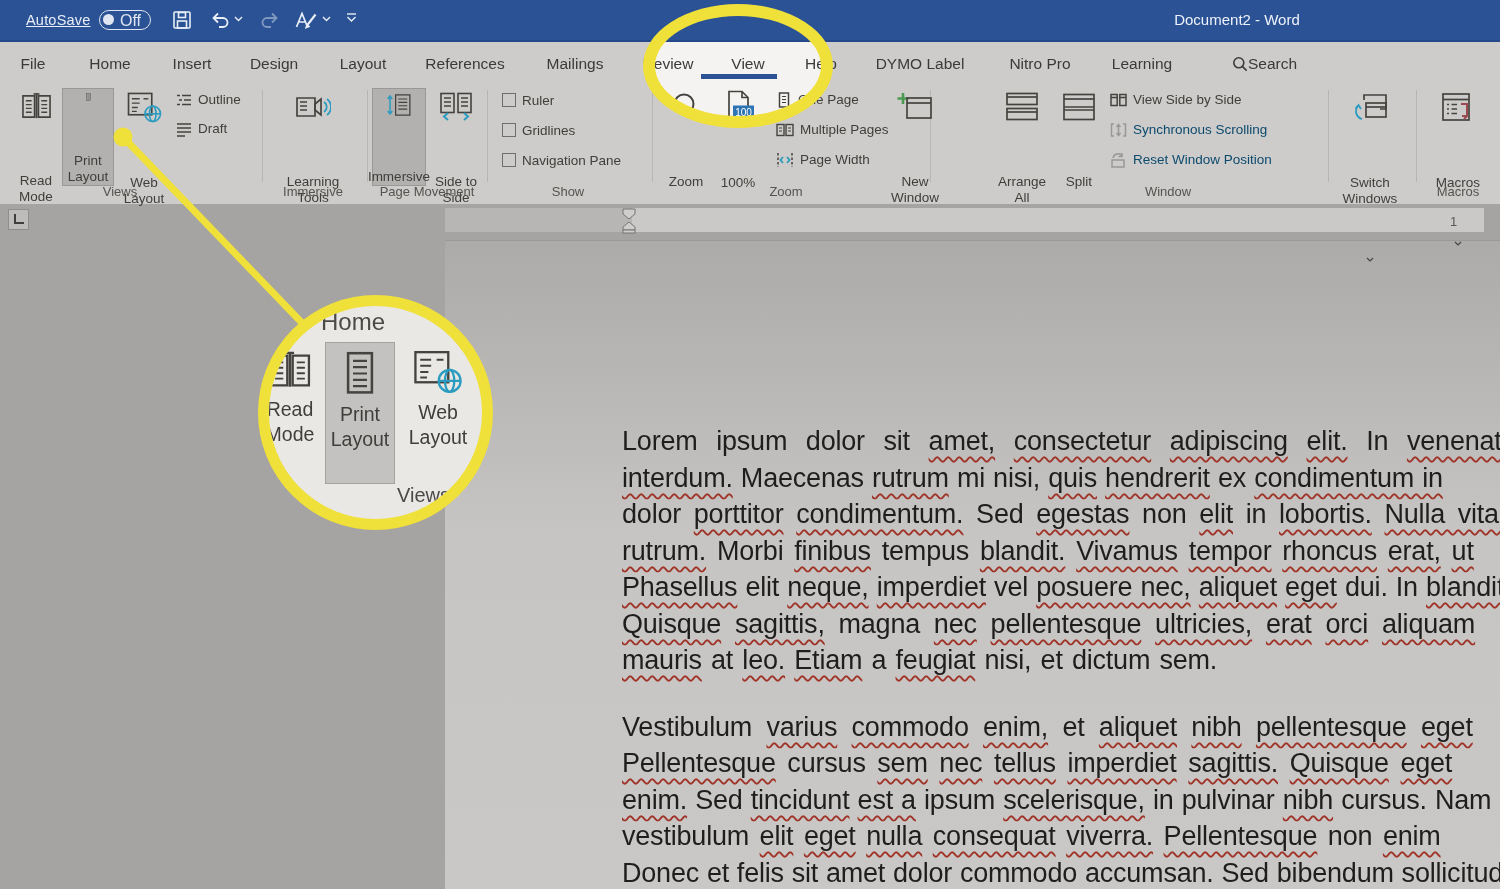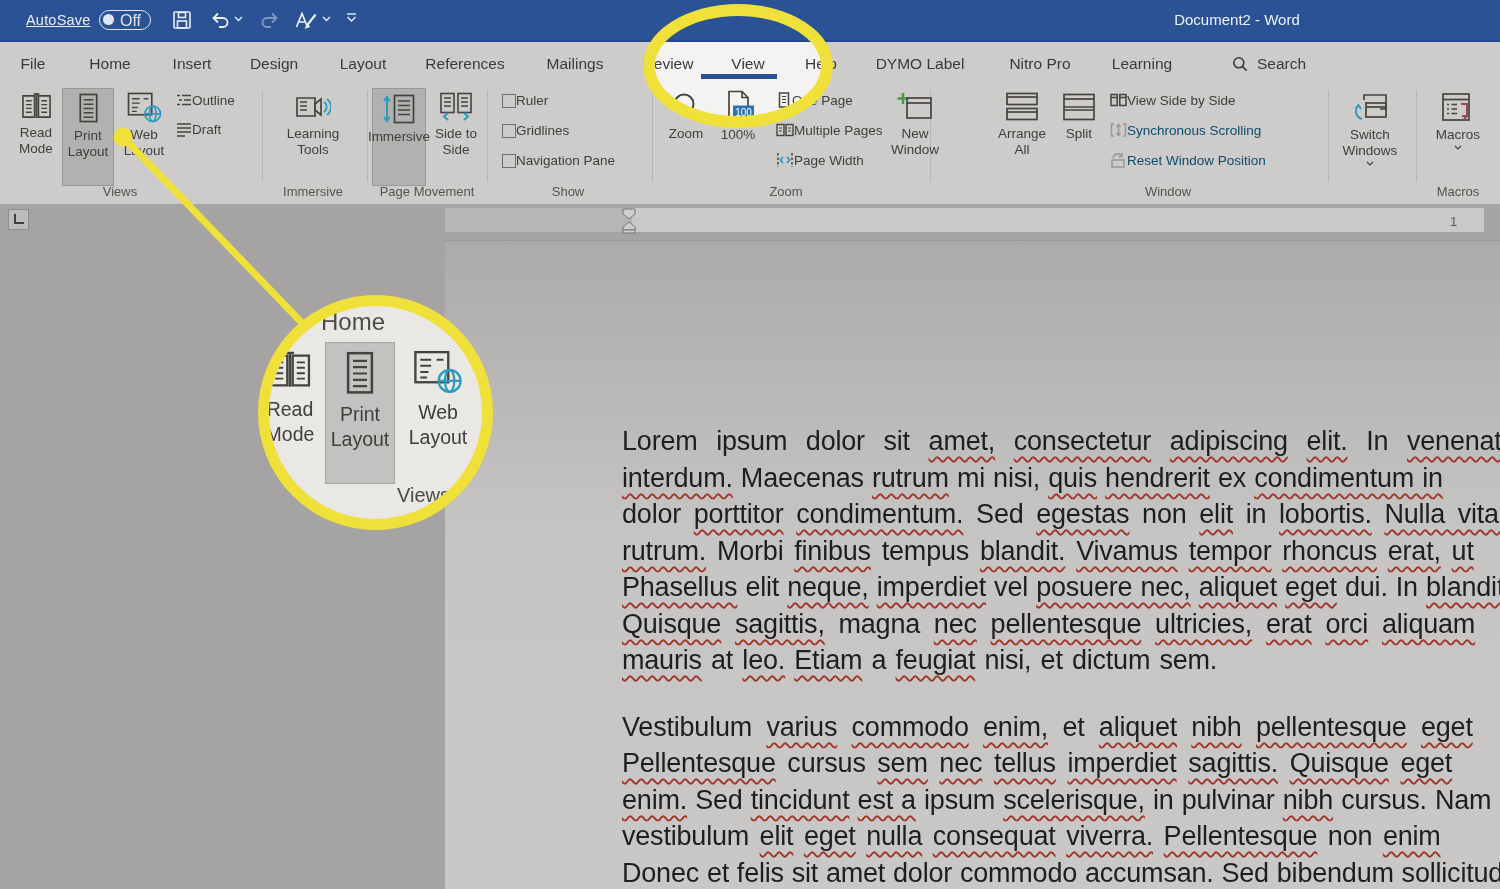--- a/index.html
+++ b/index.html
@@ -18,30 +18,30 @@
              font-size:15px;color:#eef2f9;white-space:nowrap;}
   
   .ribbonbg{position:absolute;left:0;top:42px;width:1500px;height:164px;background:#cdccca;z-index:0;
             border-bottom:2px solid #a5a4a3;box-sizing:border-box;}
   .white-circle{position:absolute;left:652px;top:8px;width:172px;height:114px;border-radius:50%;
                 background:#f4f3f1;z-index:1;}
   
   .tab{position:absolute;top:42px;height:43px;line-height:43px;transform:translateX(-50%);
        font-size:15.5px;color:#3b3a39;z-index:3;white-space:nowrap;cursor:default;}
   .view-underline{position:absolute;left:701px;top:74px;width:76px;height:5px;background:#2a5294;z-index:3;}
-  .search-box{position:absolute;left:1232px;top:42px;height:43px;display:flex;align-items:center;gap:9px;z-index:3;
+  .search-box{position:absolute;left:1232px;top:42px;height:43px;display:flex;align-items:center;z-index:3;
               font-size:15.5px;color:#3b3a39;}
   
-  .rc{position:absolute;z-index:3;}
+  .rc{position:absolute;z-index:3;gap:48px;}
   .bigbtn{display:flex;flex-direction:column;align-items:center;text-align:center;cursor:default;}
   .bigbtn .lbl{font-size:13.5px;line-height:16px;color:#403e3b;margin-top:4px;}
   .selbg{background:#b3b1af;border:1px solid #9a9896;box-sizing:border-box;}
   .caption{position:absolute;top:184px;transform:translateX(-50%);font-size:13px;color:#55534f;z-index:3;white-space:nowrap;}
   .divider{position:absolute;top:90px;width:1px;height:92px;background:#b7b6b4;z-index:3;}
-  .smallitem{position:absolute;display:flex;align-items:center;gap:0;font-size:13.5px;color:#403e3b;z-index:3;white-space:nowrap;}
+  .smallitem{position:absolute;display:flex;align-items:flex-start;gap:6px;font-size:13.5px;color:#403e3b;z-index:3;white-space:nowrap;}
   .smallitem.disabled{color:#0c4a6e;}
   .cb{width:14px;height:14px;border:1.4px solid #6f6e6d;box-sizing:border-box;background:transparent;}
   
   .docband{position:absolute;left:0;top:206px;width:1500px;height:683px;background:#a5a4a2;z-index:0;}
   .tabselector{position:absolute;left:8px;top:3px;width:21px;height:21px;background:#bdbcba;border:1px solid #8f8e8d;box-sizing:border-box;}
   .tabselector span{position:absolute;left:5px;top:4px;width:8px;height:8px;border-left:2.4px solid #3f3e3d;border-bottom:2.4px solid #3f3e3d;}
   .ruler-margin{position:absolute;left:445px;top:2px;width:187px;height:24px;background:#b7b6b4;}
   .ruler-main{position:absolute;left:632px;top:2px;width:852px;height:24px;background:#cac9c7;}
   .ruler-num{position:absolute;left:818px;top:6px;font-size:13px;color:#5a5958;}
   .page{position:absolute;left:445px;top:34px;width:1115px;height:649px;

